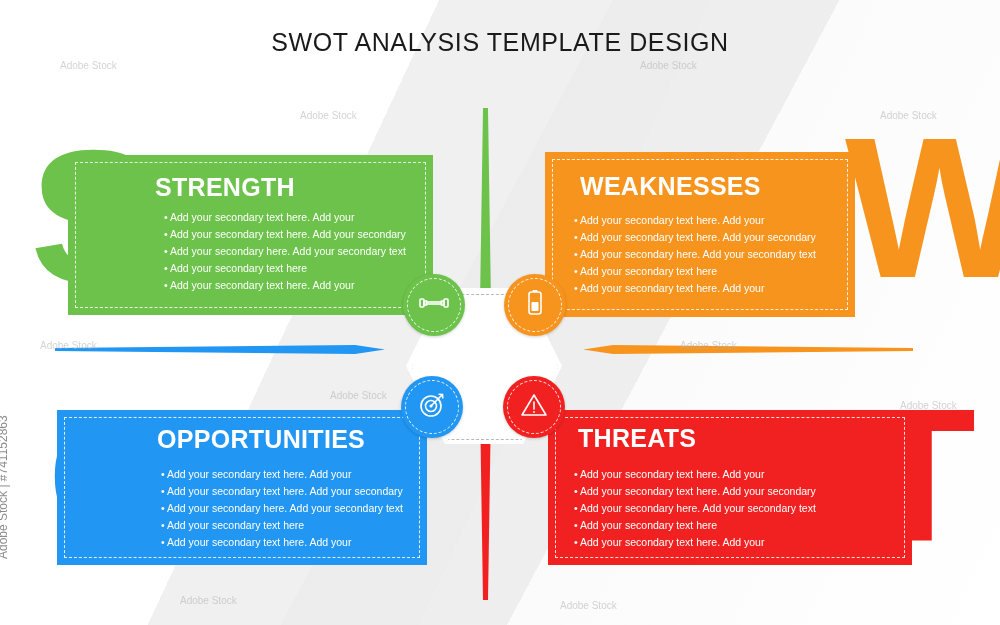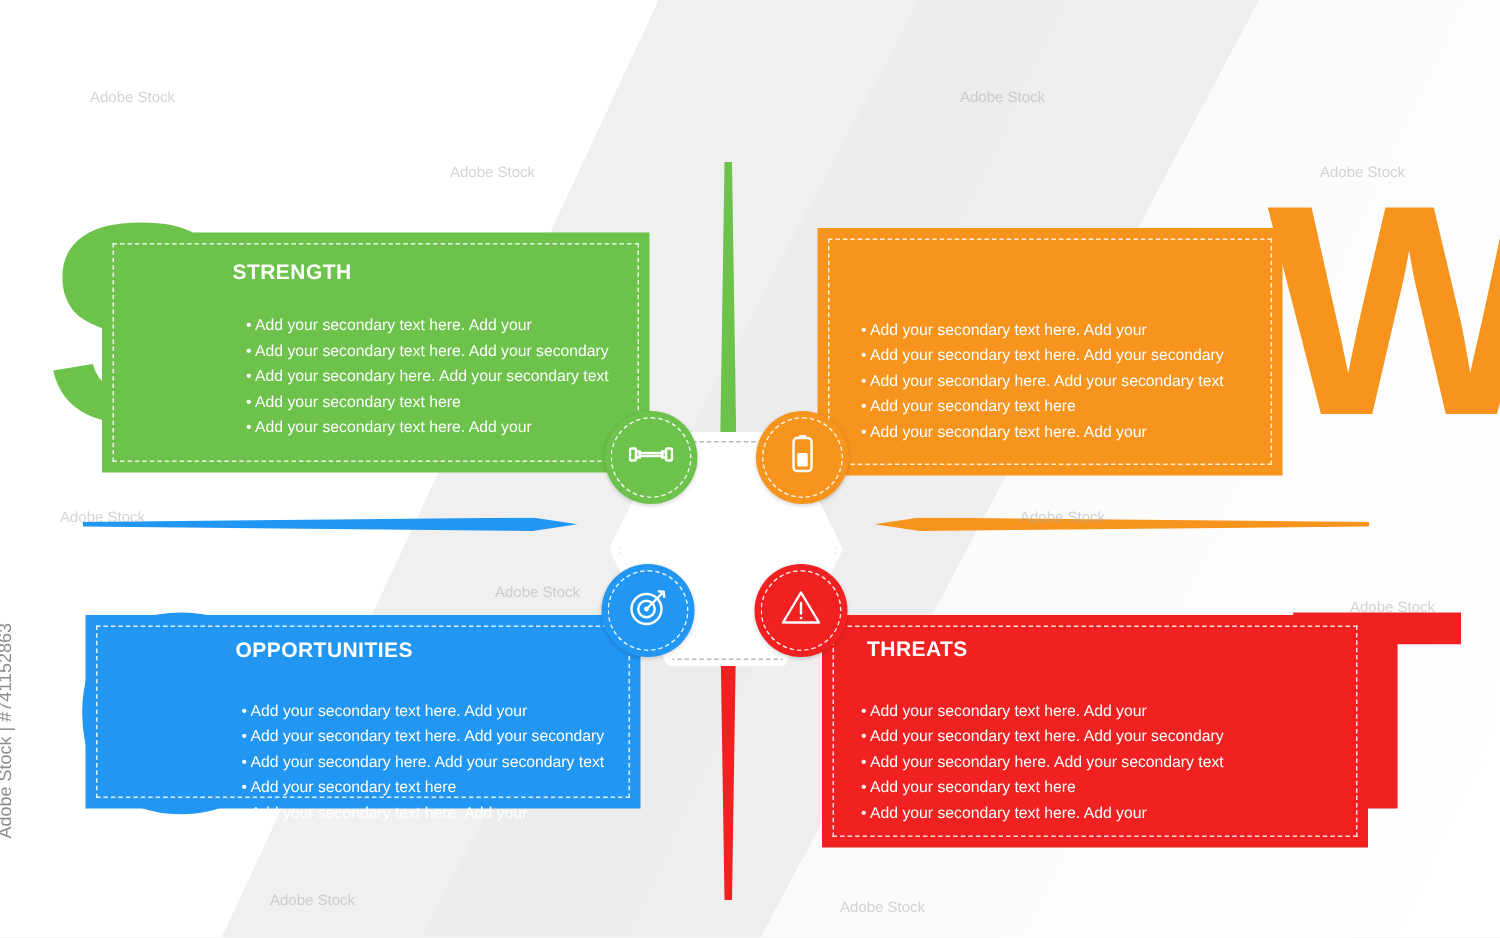--- a/index.html
+++ b/index.html
@@ -41,39 +41,39 @@
     position:absolute;z-index:3;
   }
   .panel .inner{
     position:absolute;inset:0;
     border:1px dashed rgba(255,255,255,.85);
     margin:7px;
     pointer-events:none;
   }
   .panel h2{
     margin:0;position:absolute;
-    font-size:14px;color:#fff;font-weight:bold;letter-spacing:.3px;
+    font-size:25px;color:#fff;font-weight:bold;letter-spacing:.3px;
   }
   .panel ul{
     list-style:none;margin:4px;padding:0;position:absolute;
   }
   .panel li{
     color:#fff;font-size:10.5px;line-height:17px;white-space:nowrap;
   }
   .panel li::before{content:"• ";}
 
   .p-strength{left:68px;top:155px;width:365px;height:160px;background:#6cc24a;}
   .p-strength h2{left:87px;top:18px;}
   .p-strength ul{left:92px;top:50px;}
 
   .p-weak{left:545px;top:152px;width:310px;height:165px;background:#f7941e;}
   .p-weak h2{left:35px;top:20px;}
   .p-weak ul{left:25px;top:56px;}
 
-  .p-opp{left:57px;top:410px;width:370px;height:129px;background:#2196f3;}
+  .p-opp{left:57px;top:410px;width:370px;height:155px;background:#2196f3;}
   .p-opp h2{left:100px;top:15px;}
   .p-opp ul{left:100px;top:52px;}
 
   .p-threat{left:548px;top:410px;width:364px;height:155px;background:#f22121;}
   .p-threat h2{left:30px;top:14px;}
   .p-threat ul{left:22px;top:52px;}
   .bar-left{
     position:absolute;z-index:2;left:55px;top:345px;width:330px;height:9px;
     background:#2196f3;
     clip-path:polygon(0 3px, 300px 0, 330px 4.5px, 300px 9px, 0 6px);
@@ -136,20 +136,21 @@
     position:absolute;color:rgba(175,175,175,.55);font-size:10px;z-index:19;
     pointer-events:none;white-space:nowrap;
   }
 </style>
 </head>
 <body>
 
 <div id="stage">
   <div class="bg-diag"></div>
 
+  <div class="title">SWOT ANALYSIS TEMPLATE DESIGN</div>
 
   <div class="ghost ghost-s">S</div>
   <div class="ghost ghost-w">W</div>
   <div class="ghost ghost-o">O</div>
   <div class="ghost ghost-t">T</div>
 
   <div class="bar-up"></div>
   <div class="bar-down"></div>
   <div class="bar-left"></div>
   <div class="bar-right"></div>
@@ -161,20 +162,21 @@
       <li>Add your secondary text here. Add your</li>
       <li>Add your secondary text here. Add your secondary</li>
       <li>Add your secondary here. Add your secondary  text</li>
       <li>Add your secondary text here</li>
       <li>Add your secondary text here. Add your</li>
     </ul>
   </div>
 
   <div class="panel p-weak">
     <div class="inner"></div>
+    <h2>WEAKNESSES</h2>
     <ul>
       <li>Add your secondary text here. Add your</li>
       <li>Add your secondary text here. Add your secondary</li>
       <li>Add your secondary here. Add your secondary  text</li>
       <li>Add your secondary text here</li>
       <li>Add your secondary text here. Add your</li>
     </ul>
   </div>
 
   <div class="panel p-opp">

